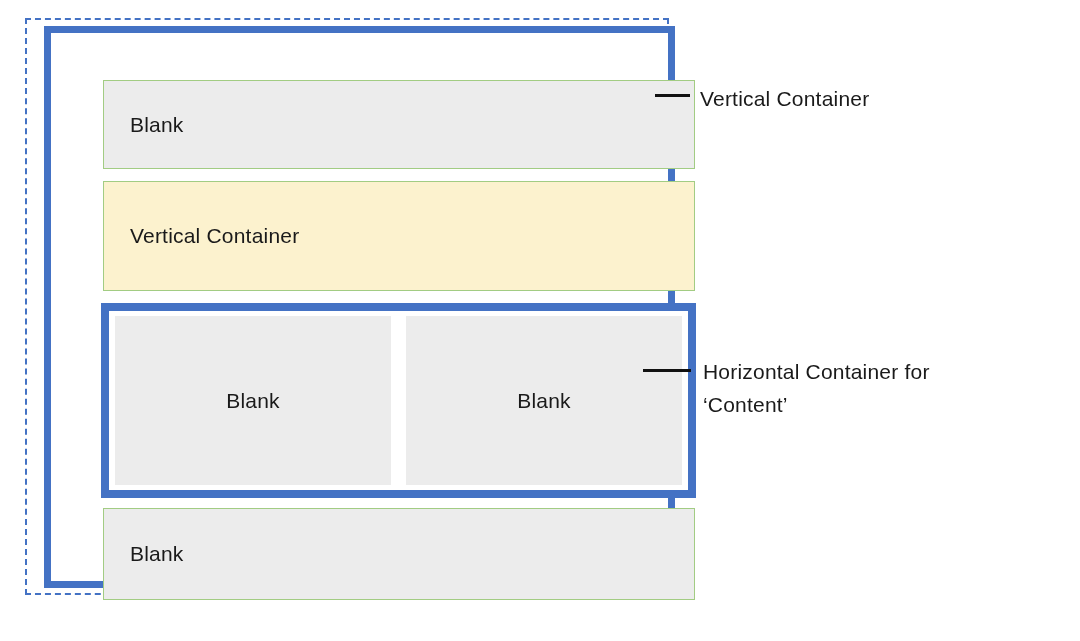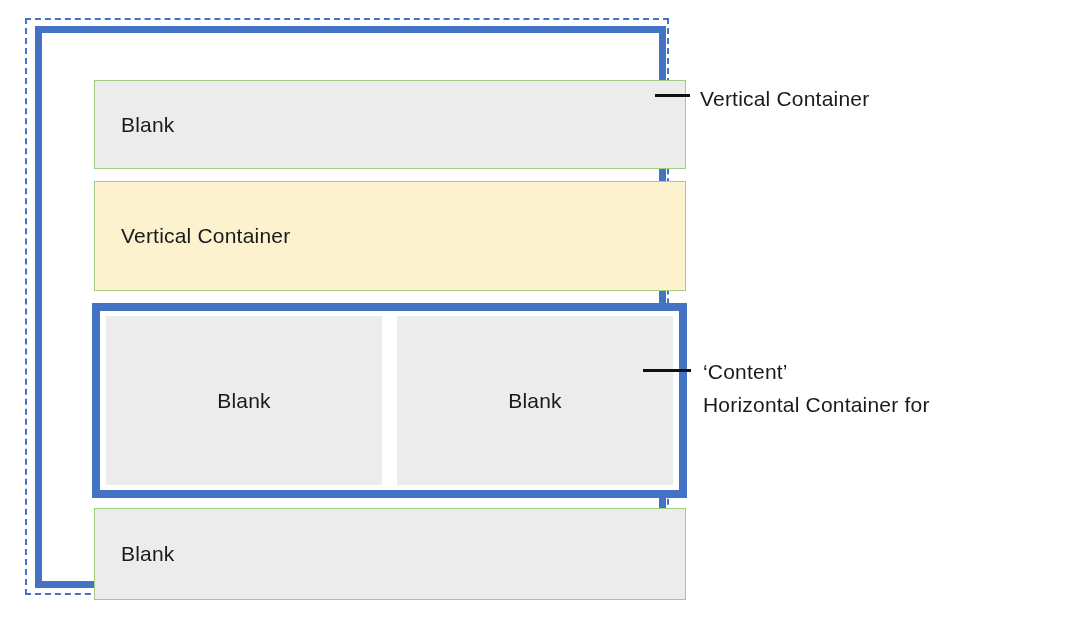--- a/index.html
+++ b/index.html
@@ -24,21 +24,21 @@
     top: 18px;
     width: 644px;
     height: 577px;
     border: 2px dashed #4472C4;
     box-sizing: border-box;
   }
 
   
   .vertical-container {
     position: absolute;
-    left: 35px;
+    left: 44px;
     top: 26px;
     width: 631px;
     height: 562px;
     border: 7px solid #4472C4;
     background: #ffffff;
     box-sizing: border-box;
   }
 
   .cell {
     position: absolute;
@@ -138,17 +138,17 @@
 
   </div>
 
   <div class="tick tick-vertical"></div>
   <div class="annotation annotation-vertical">
     <span>Vertical Container</span>
   </div>
 
   <div class="tick tick-horizontal"></div>
   <div class="annotation annotation-horizontal">
+    <div>Horizontal Container for</div>
     <div>‘Content’</div>
-    <div>Horizontal Container for</div>
   </div>
 
 </div>
 
 </body></html>

